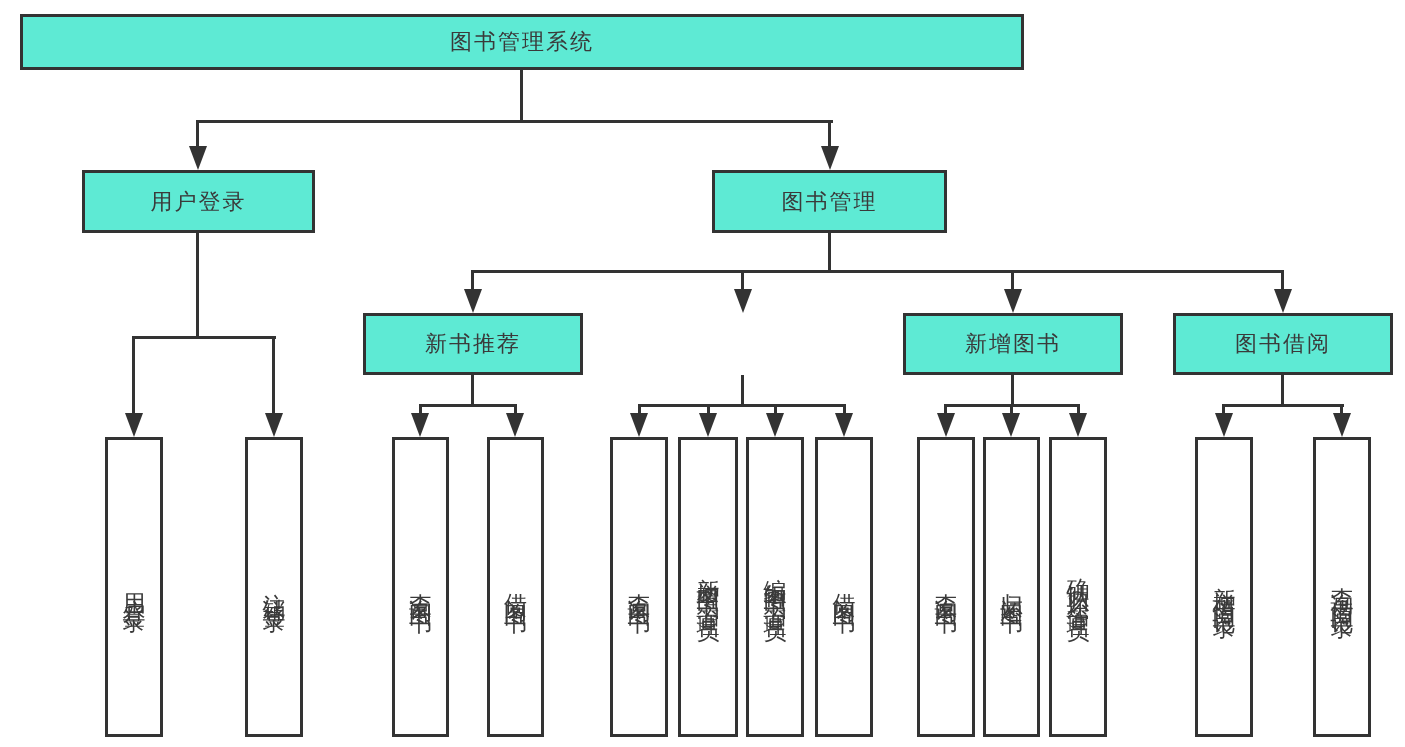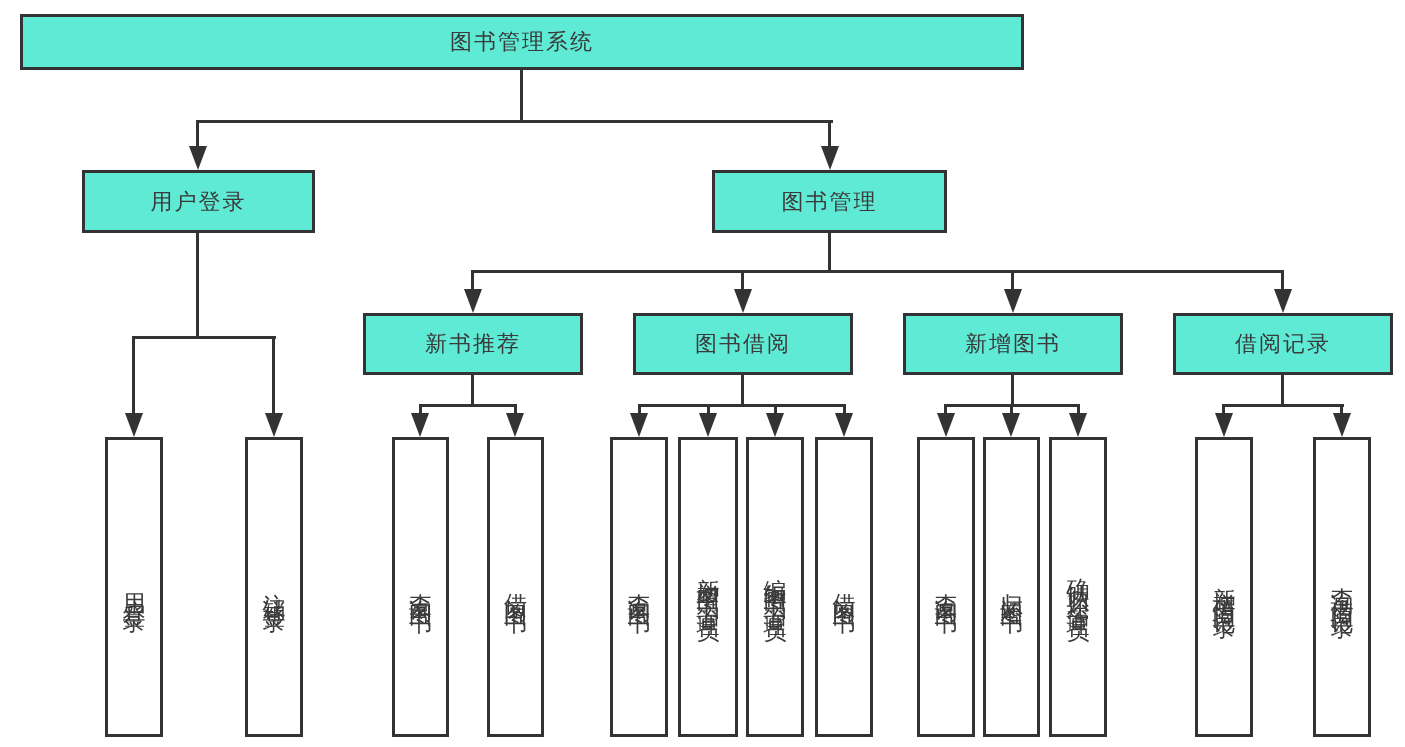--- a/index.html
+++ b/index.html
@@ -45,28 +45,25 @@
   <div class="box" style="left:82px;top:170px;width:233px;height:63px;">
     <span>用户登录</span>
   </div>
   <div class="box" style="left:712px;top:170px;width:235px;height:63px;">
     <span>图书管理</span>
   </div>
 
   <div class="box" style="left:363px;top:313px;width:220px;height:62px;">
     <span>新书推荐</span>
   </div>
-  <div class="box" style="left:633px;top:313px;width:220px;height:62px;">
-    <span>图书借阅</span>
-  </div>
   <div class="box" style="left:903px;top:313px;width:220px;height:62px;">
     <span>新增图书</span>
   </div>
   <div class="box" style="left:1173px;top:313px;width:220px;height:62px;">
-    <span>借阅记录</span>
+    <span>图书借阅</span>
   </div>
 
   <div class="leaf" style="left:105px;top:437px;width:58px;height:300px;">
     <span>用户登录</span>
   </div>
   <div class="leaf" style="left:245px;top:437px;width:58px;height:300px;">
     <span>注销登录</span>
   </div>
 
   <div class="leaf" style="left:392px;top:437px;width:57px;height:300px;">

